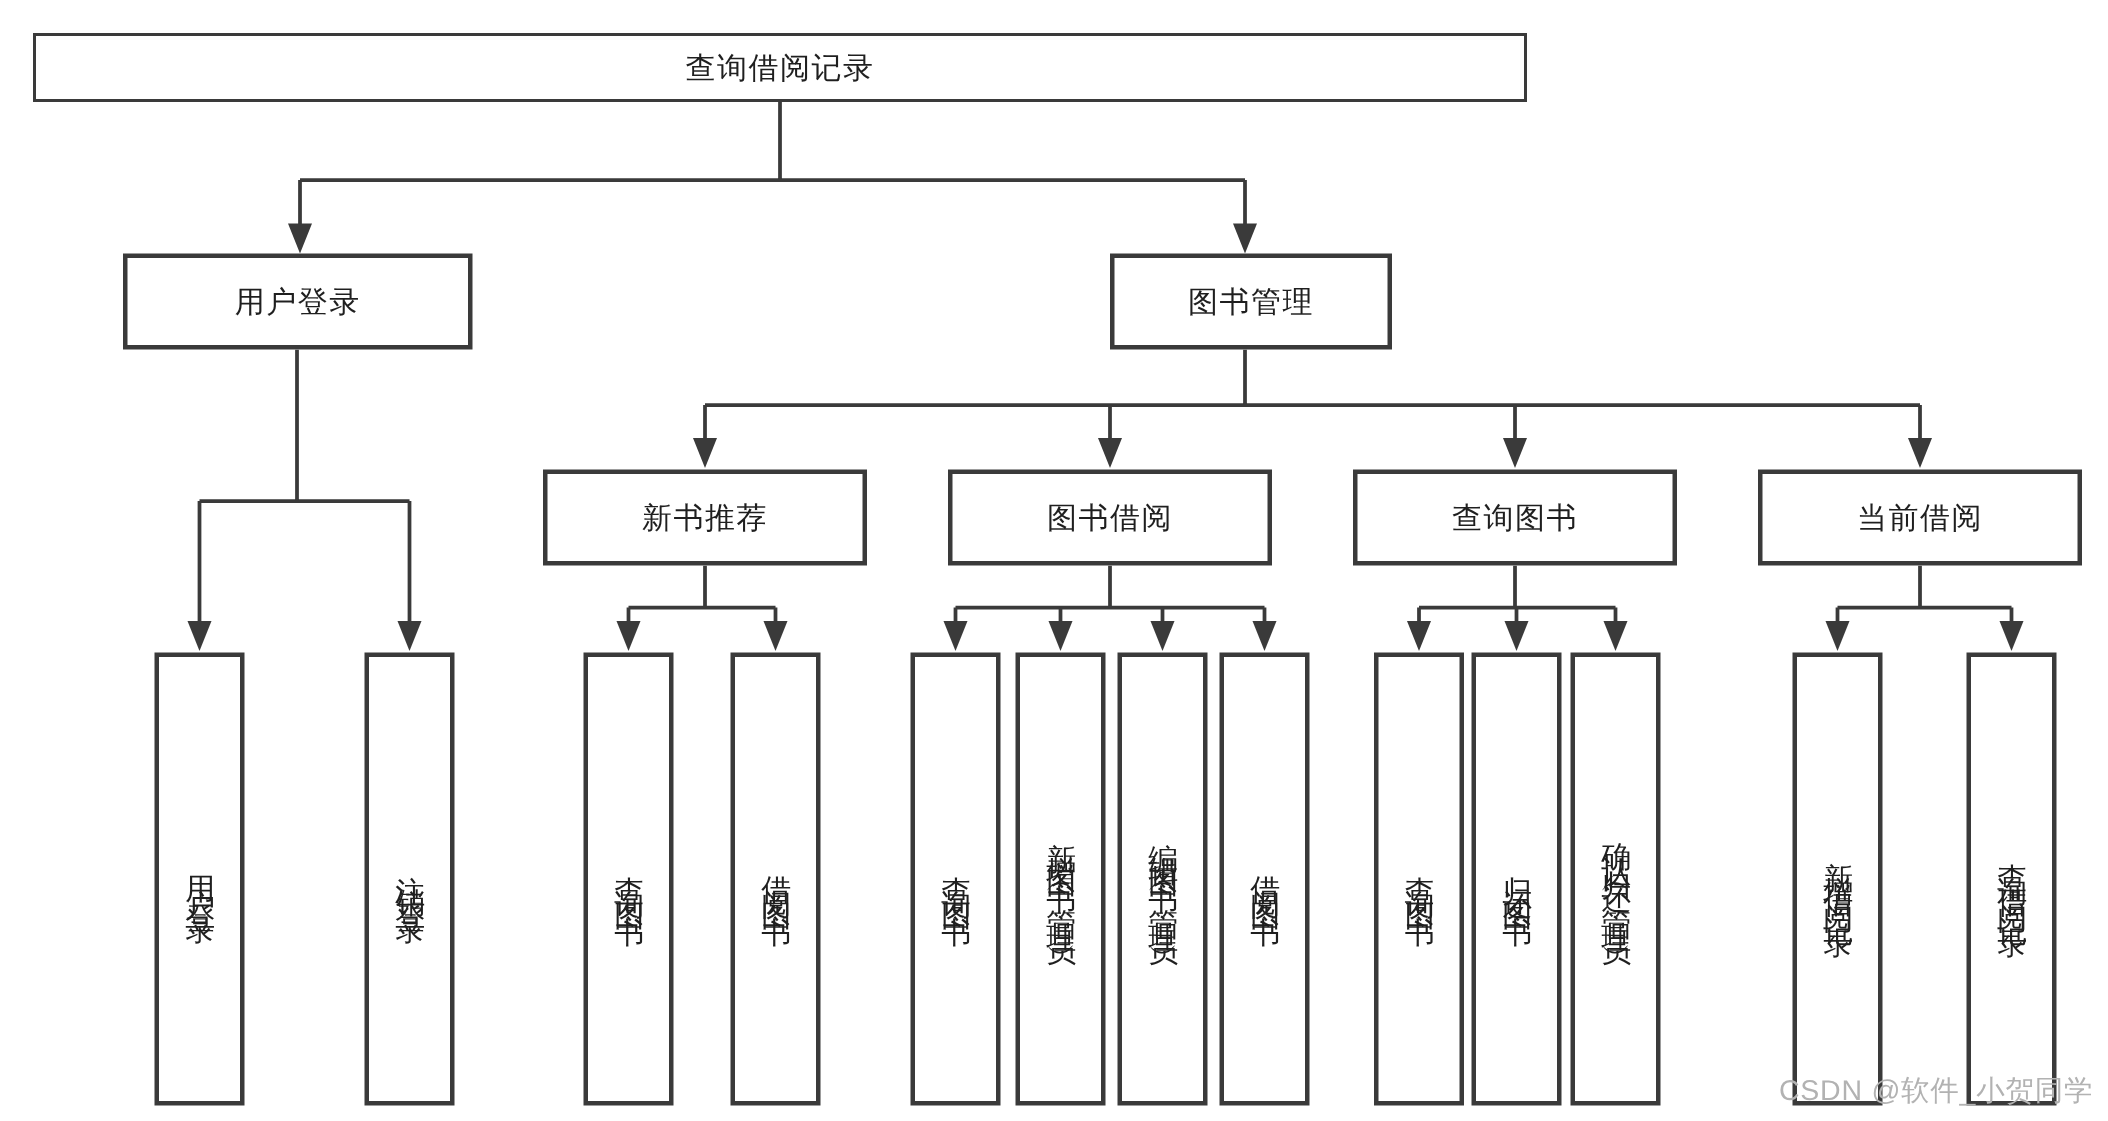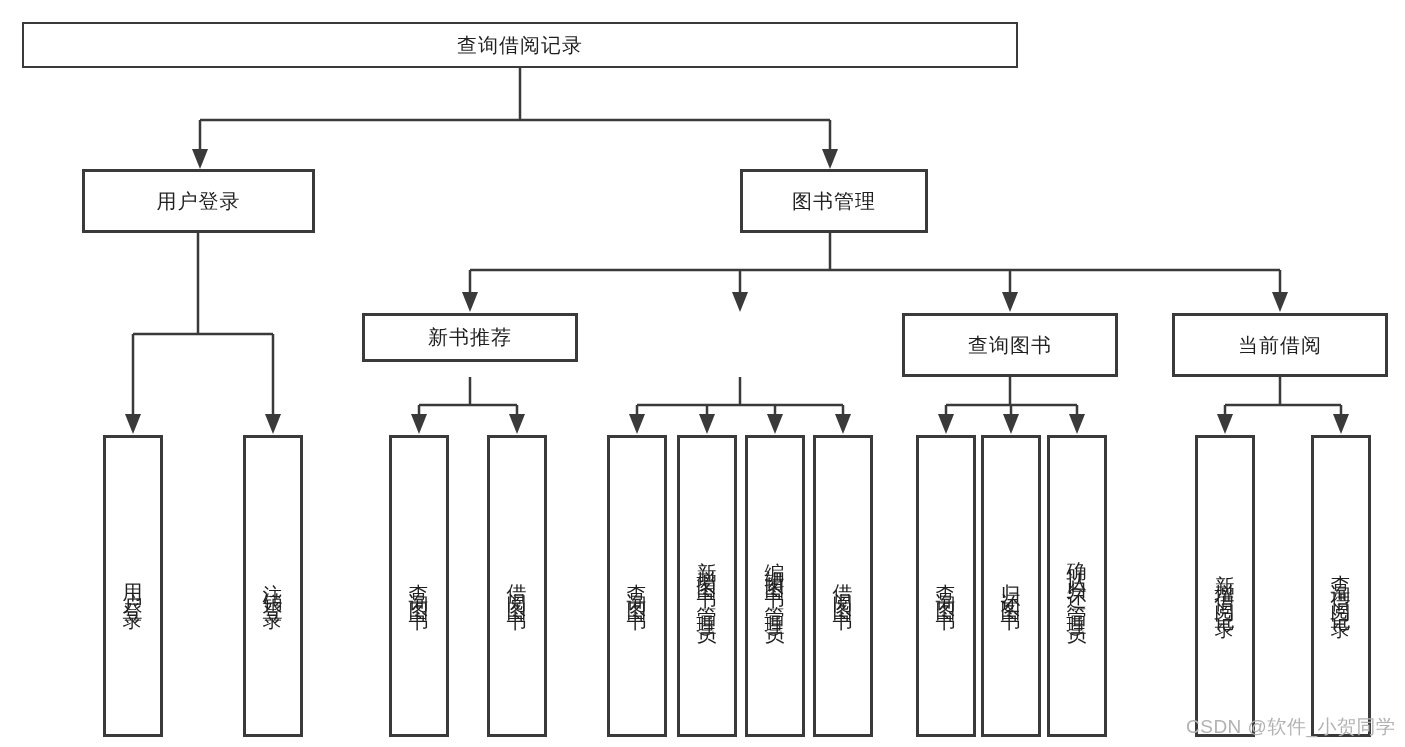--- a/index.html
+++ b/index.html
@@ -127,22 +127,25 @@
     <span>查询借阅记录</span>
   </div>
 
   <div class="node" style="left:82px; top:169px; width:233px; height:64px;">
     <span>用户登录</span>
   </div>
   <div class="node" style="left:712px; top:169px; width:188px; height:64px;margin-left:28px;">
     <span>图书管理</span>
   </div>
 
-  <div class="node" style="left:362px; top:313px; width:216px; height:49px;">
+  <div class="node" style="left:362px; top:313px; width:216px; height:64px;">
     <span>新书推荐</span>
+  </div>
+  <div class="node" style="left:632px; top:313px; width:216px; height:64px;">
+    <span>图书借阅</span>
   </div>
   <div class="node" style="left:902px; top:313px; width:216px; height:64px;">
     <span>查询图书</span>
   </div>
   <div class="node" style="left:1172px; top:313px; width:216px; height:64px;">
     <span>当前借阅</span>
   </div>
 
   <div class="node leaf" style="left:103px; top:435px; width:60px; height:302px;">
     <span class="vtext">用户登录</span>

